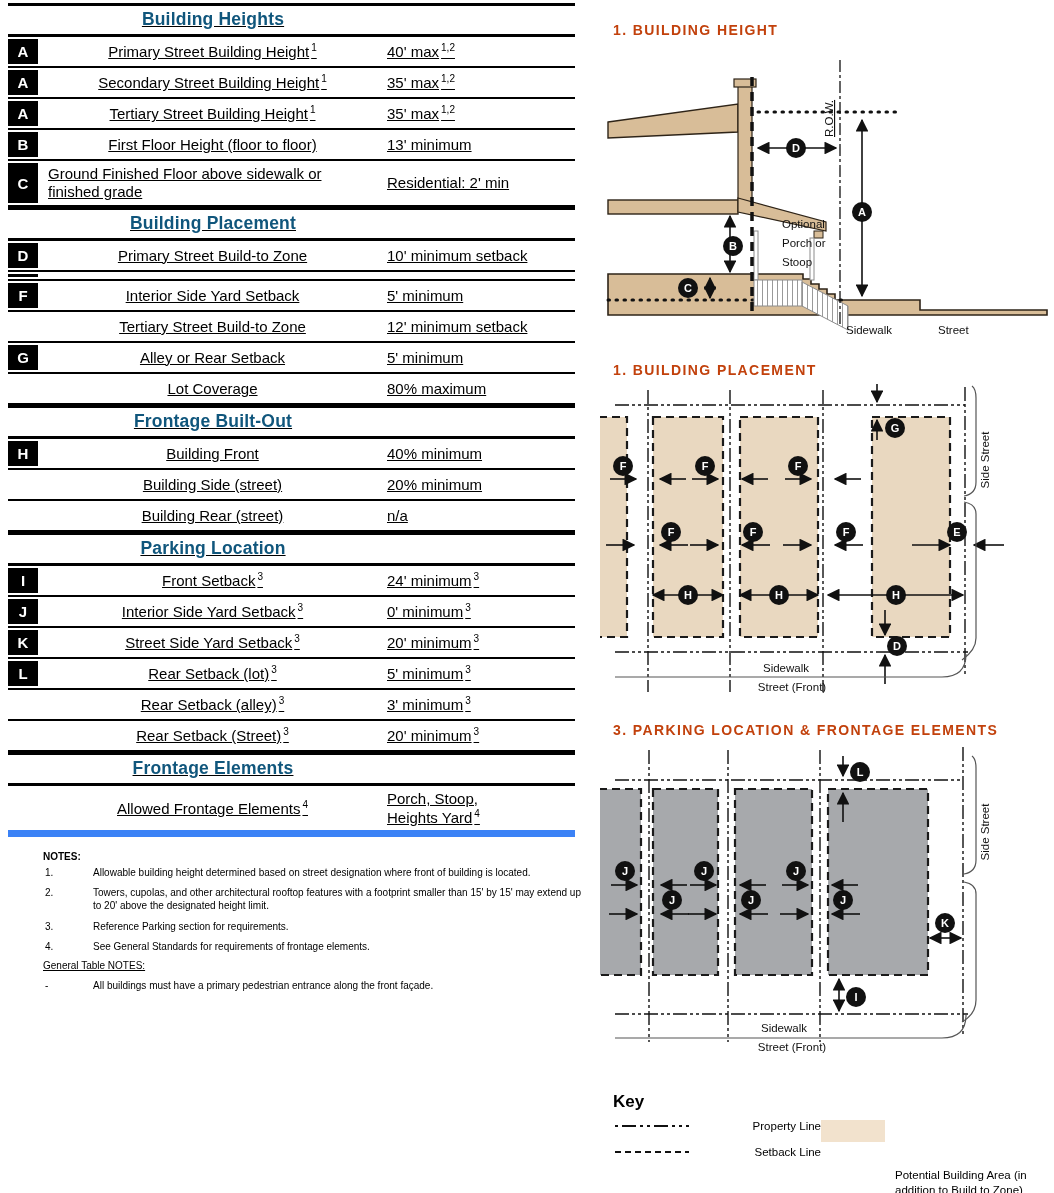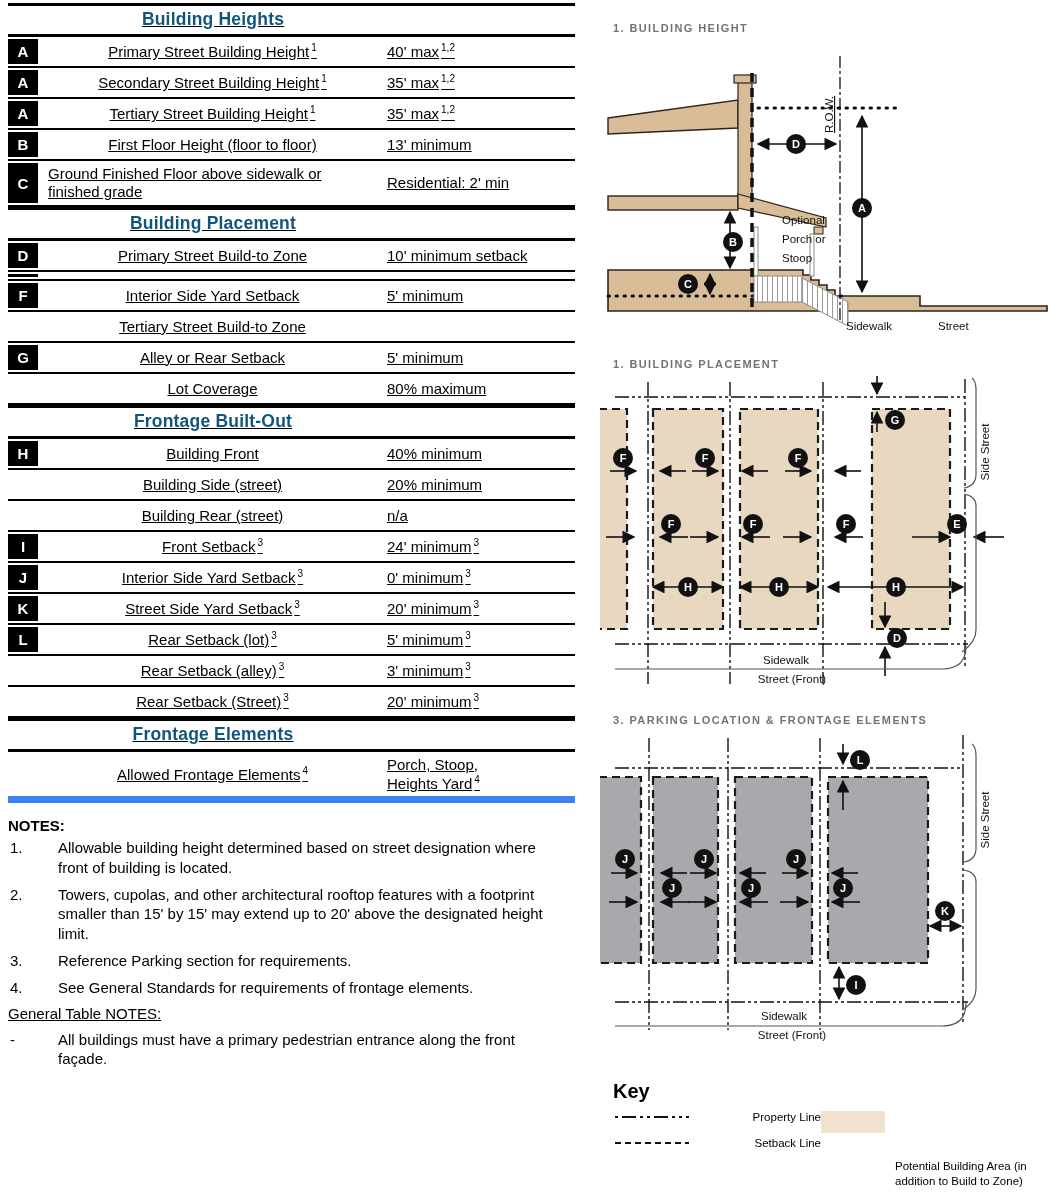--- a/index.html
+++ b/index.html
@@ -15,36 +15,36 @@
   .row.tall{min-height:44px;}
   .row.spacer{min-height:7px;}
   .cl{display:flex;}
   .lb{flex:1;margin:2px 0;background:#000;color:#fff;display:flex;align-items:center;justify-content:center;font-weight:bold;font-size:15px;}
   .cm,.cv{display:flex;align-items:center;font-size:15px;line-height:1.18;}
   .cm{padding:2px 6px 2px 10px;justify-content:center;}
   .cv{padding:2px 0 2px 4px;}
   .cv .wrap, .cm .wrap{display:block;}
   sup{font-size:10px;margin-left:2px;}
   
-  .notes{margin-top:14px;width:545px;font-size:15px;}
+  .notes{margin-top:14px;width:545px;font-size:10px;margin-left:35px;}
   .notes-heading{font-weight:bold;margin-bottom:4px;}
   .note-item{display:grid;grid-template-columns:50px 1fr;margin-bottom:7px;line-height:1.32;}
   .note-num{padding-left:2px;}
   .gtn-heading{text-decoration:underline;margin:6px 0 8px 0;}
   
   .right-col{width:454px;flex:none;margin-left:17px;}
-  .diag-title{margin:16px 0 4px 13px;font-size:11px;font-weight:bold;letter-spacing:1.4px;color:#737373;}
+  .diag-title{margin:16px 0 4px 13px;font-size:14px;font-weight:bold;letter-spacing:1.4px;color:#c2410c;}
   .diag-title.first{margin-top:22px;}
   svg text{font-family:"Liberation Sans",sans-serif;}
   .dlabel{font-size:11.5px;fill:#111;}
   .mletter{font-size:11px;font-weight:bold;fill:#fff;}
   .rotlabel{font-size:11.5px;fill:#111;}
   
   .key{margin:28px 0 0 13px;width:440px;}
-  .key-title{font-weight:bold;font-size:20px;margin-bottom:8px;}
+  .key-title{font-weight:bold;font-size:17px;margin-bottom:8px;}
   .key-cols{display:flex;}
   .key-left{width:208px;}
   .key-line-row{display:flex;align-items:center;margin-bottom:14px;justify-content:space-between;}
   .key-line-row svg{margin-right:10px;}
   .key-line-label{font-size:11.5px;}
   .key-right{width:232px;}
   .key-swatch-row{display:flex;margin-bottom:8px;}
   .sw{width:64px;height:22px;flex:none;margin-right:10px;}
   .sw-tan{background:#f2e2cd;}
   .sw-gray{background:#a9abad;}
@@ -159,20 +159,23 @@
           </div>
         <div class="cv">
             <span class="wrap"><span>5' minimum</span></span>
           </div>
       </div>
       <div class="row">
         <div class="cl"></div>
         <div class="cm">
             <span class="wrap"><span>Tertiary Street Build-to Zone</span></span>
           </div>
+        <div class="cv">
+            <span class="wrap"><span>12' minimum setback</span></span>
+          </div>
       </div>
       <div class="row">
         <div class="cl">
             <div class="lb">G</div>
           </div>
         <div class="cm">
             <span class="wrap"><span>Alley or Rear Setback</span></span>
           </div>
         <div class="cv">
             <span class="wrap"><span>5' minimum</span></span>
@@ -214,20 +217,23 @@
       <div class="row">
         <div class="cl"></div>
         <div class="cm">
             <span class="wrap"><span>Building Rear (street)</span></span>
           </div>
         <div class="cv">
             <span class="wrap"><span>n/a</span></span>
           </div>
       </div>
 
+      <div class="sec-header">
+        <span class="sec-title">Parking Location</span>
+      </div>
       <div class="row">
         <div class="cl">
             <div class="lb">I</div>
           </div>
         <div class="cm">
             <span class="wrap"><span>Front Setback</span><sup>3</sup></span>
           </div>
         <div class="cv">
             <span class="wrap"><span>24' minimum</span><sup>3</sup></span>
           </div>

